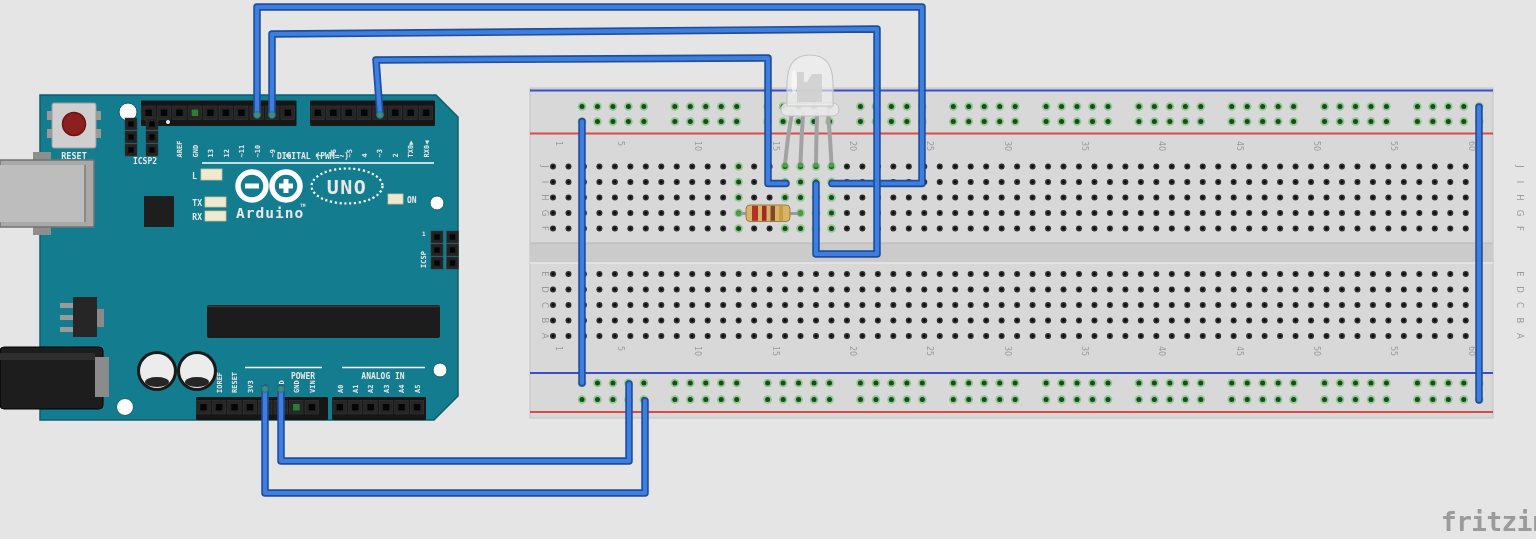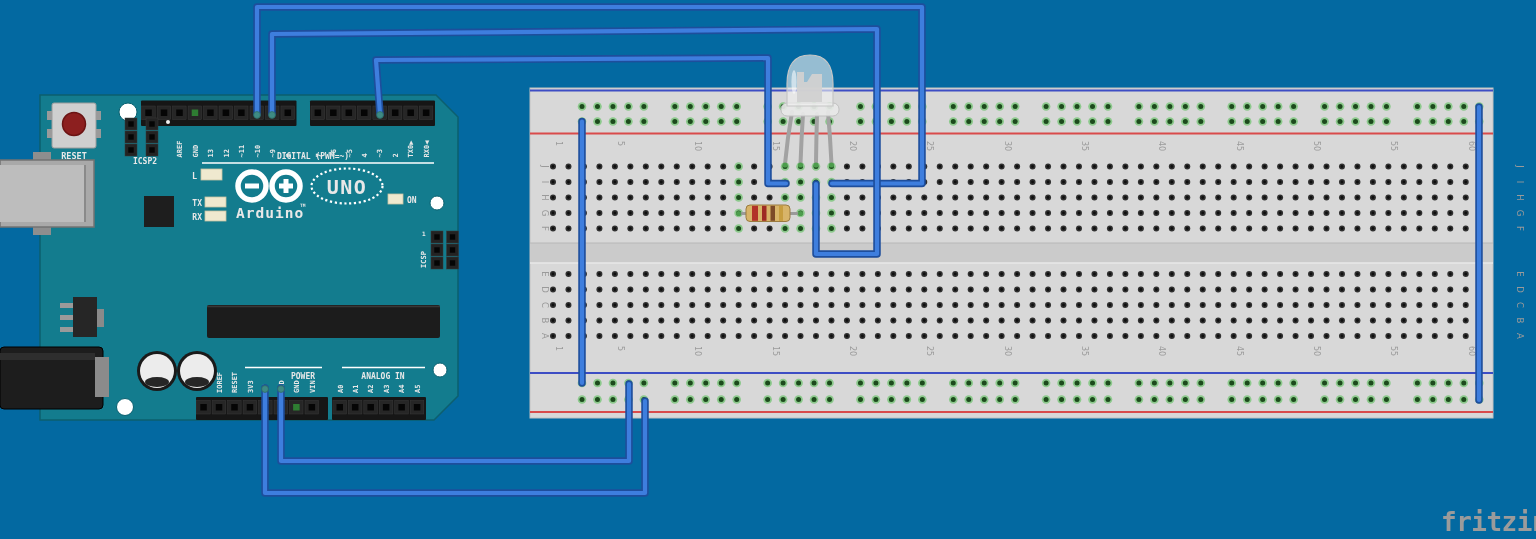--- a/index.html
+++ b/index.html
@@ -1,16 +1,16 @@
 <!DOCTYPE html>
 <html><head>
 <meta charset="utf-8">
 <style>
   html,body{margin:0;padding:0;background:#fff;}
-  .stage{position:relative;width:1536px;height:539px;background:#0369a1;overflow:hidden;
+  .stage{position:relative;width:1536px;height:539px;background:#e5e5e5;overflow:hidden;
          font-family:"DejaVu Sans",sans-serif;}
   svg text{user-select:none;}
   .silk{font-family:"DejaVu Sans Mono",monospace;font-weight:bold;fill:#e8e8e8;}
   .bblab{font-family:"DejaVu Sans",sans-serif;fill:#9a9a9a;}
 </style>
 </head>
 <body>
 
 <div class="stage">
 <svg id="scene" width="1536" height="539" viewBox="0 0 1536 539" xmlns="http://www.w3.org/2000/svg" style="position:absolute;left:0;top:0">

